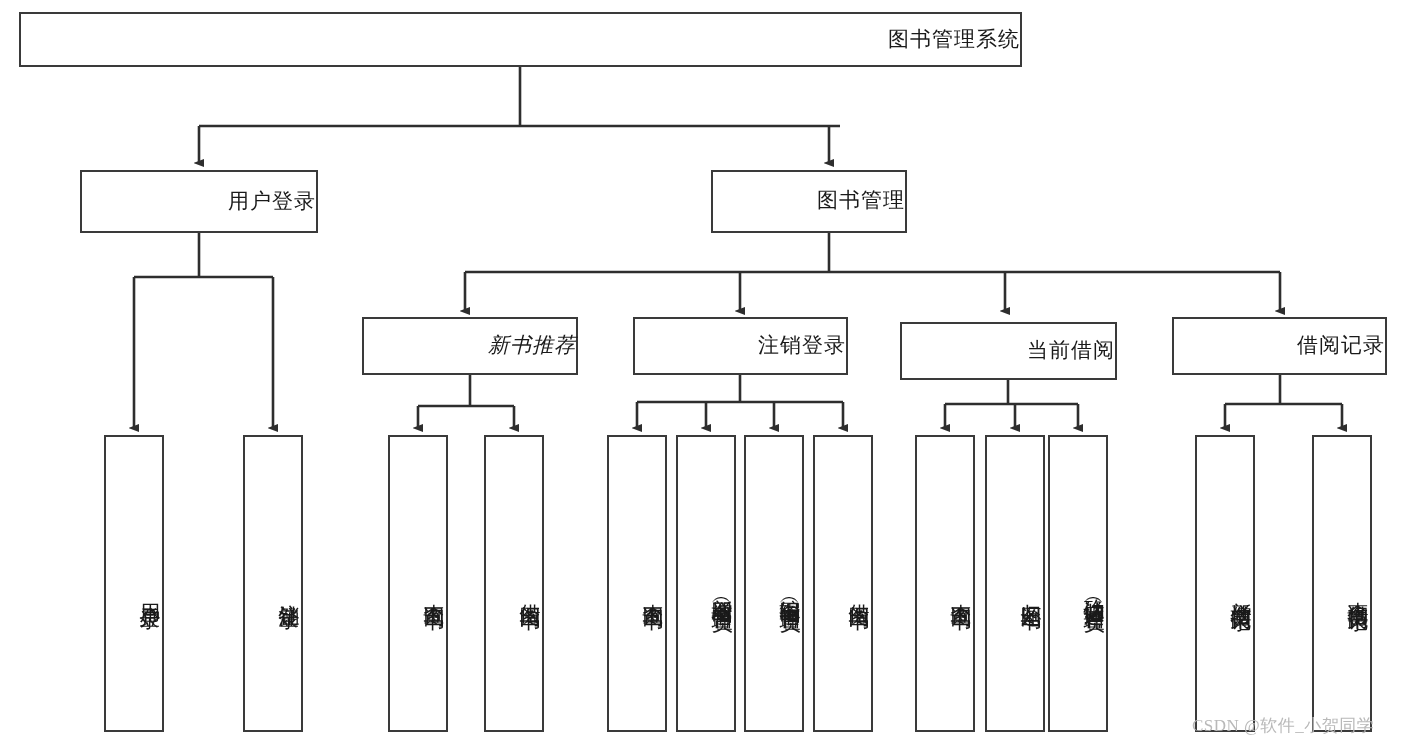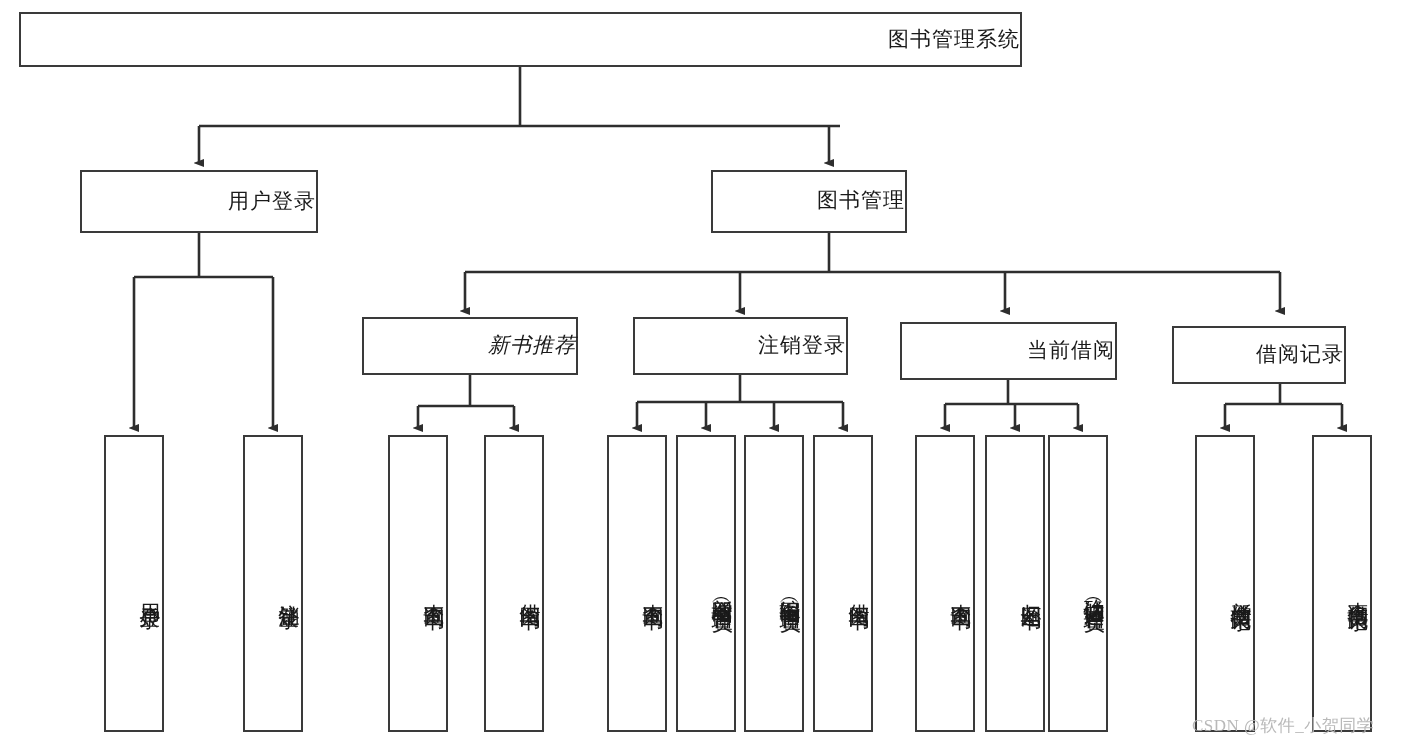--- a/index.html
+++ b/index.html
@@ -134,21 +134,21 @@
 
   <div class="node horiz" style="left:362px; top:317px; width:216px; height:58px;font-style:italic;">
     <span>新书推荐</span>
   </div>
   <div class="node horiz" style="left:633px; top:317px; width:215px; height:58px;">
     <span>注销登录</span>
   </div>
   <div class="node horiz" style="left:900px; top:322px; width:217px; height:58px;">
     <span>当前借阅</span>
   </div>
-  <div class="node horiz" style="left:1172px; top:326px; width:174px; height:58px;">
+  <div class="node horiz" style="left:1172px; top:317px; width:215px; height:58px;">
     <span>借阅记录</span>
   </div>
 
   <div class="node vert" style="left:104px; top:435px; width:60px; height:297px;">
     <span class="vlabel">用户登录</span>
   </div>
   <div class="node vert" style="left:243px; top:435px; width:60px; height:297px;">
     <span class="vlabel">注销登录</span>
   </div>
 

